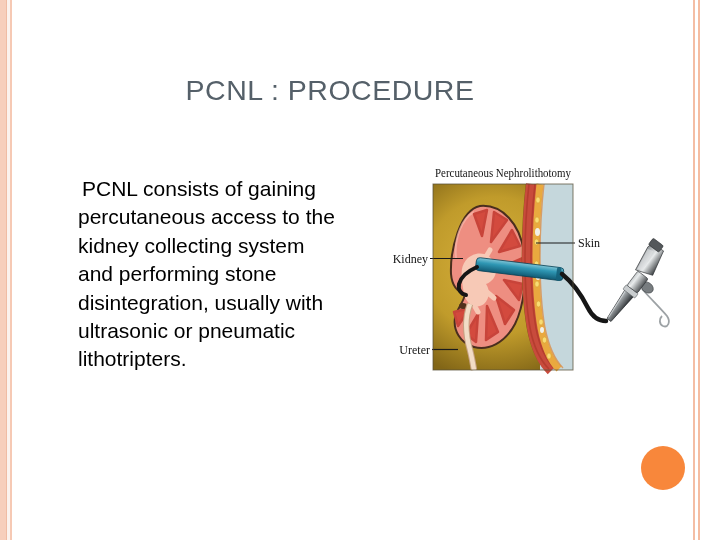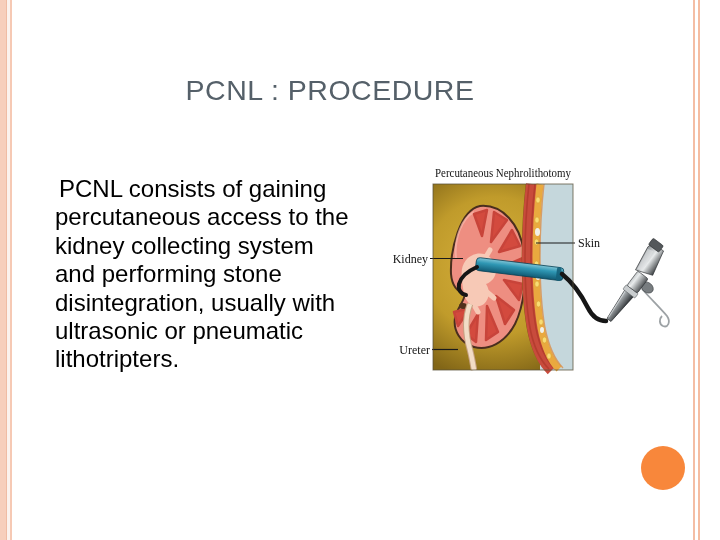--- a/index.html
+++ b/index.html
@@ -13,22 +13,22 @@
   .ls4{left:10px;width:2px;background:#F6C9B4;}
   
   .rs1{left:693px;width:2px;background:#F4BDA4;}
   .rs2{left:698px;width:3px;background:#F5BCA1;}
   .rs3{left:701px;width:2.2px;background:#EC9E7B;}
   .rs4{left:703.2px;width:3px;background:#F0AC8C;}
   .rs5{left:706.2px;width:13.8px;background:#FACDB6;}
 
   .title{position:absolute;left:30px;top:74px;width:600px;text-align:center;
          font-size:28.5px;letter-spacing:.5px;color:#556069;}
-  .bodytext{position:absolute;left:55px;top:175px;width:344px;
-            font-size:24px;line-height:28.4px;color:#000;
+  .bodytext{position:absolute;left:78px;top:175px;width:344px;
+            font-size:21px;line-height:28.4px;color:#000;
             white-space:pre-line;text-indent:4px;}
   .figure{position:absolute;left:390px;top:158px;width:300px;height:230px;}
   .figcap{font-family:"Liberation Serif",serif;font-size:12.5px;fill:#141414;}
   .figlabel{font-family:"Liberation Serif",serif;font-size:12px;fill:#141414;}
   .page-circle{position:absolute;left:641px;top:446px;width:44px;height:44px;
                border-radius:50%;background:#F8873B;}
 </style>
 </head>
 <body>
 

